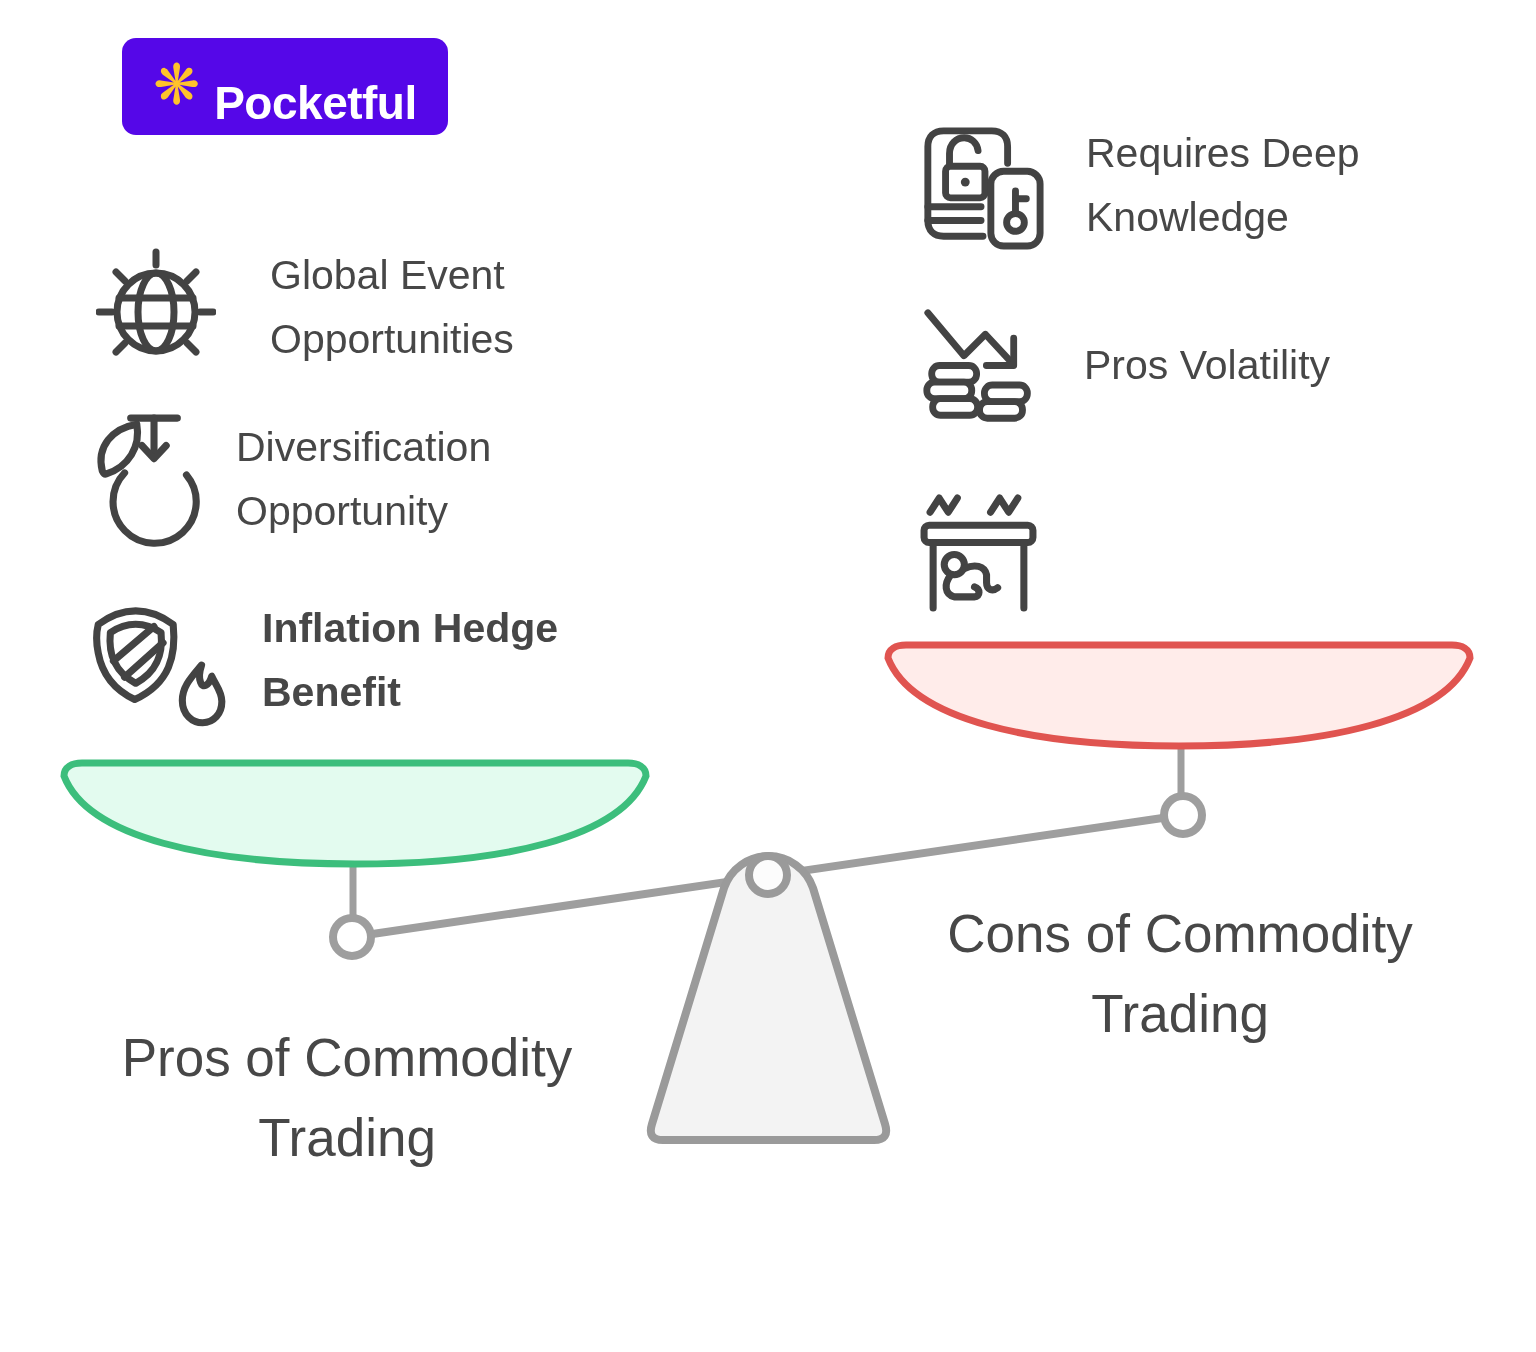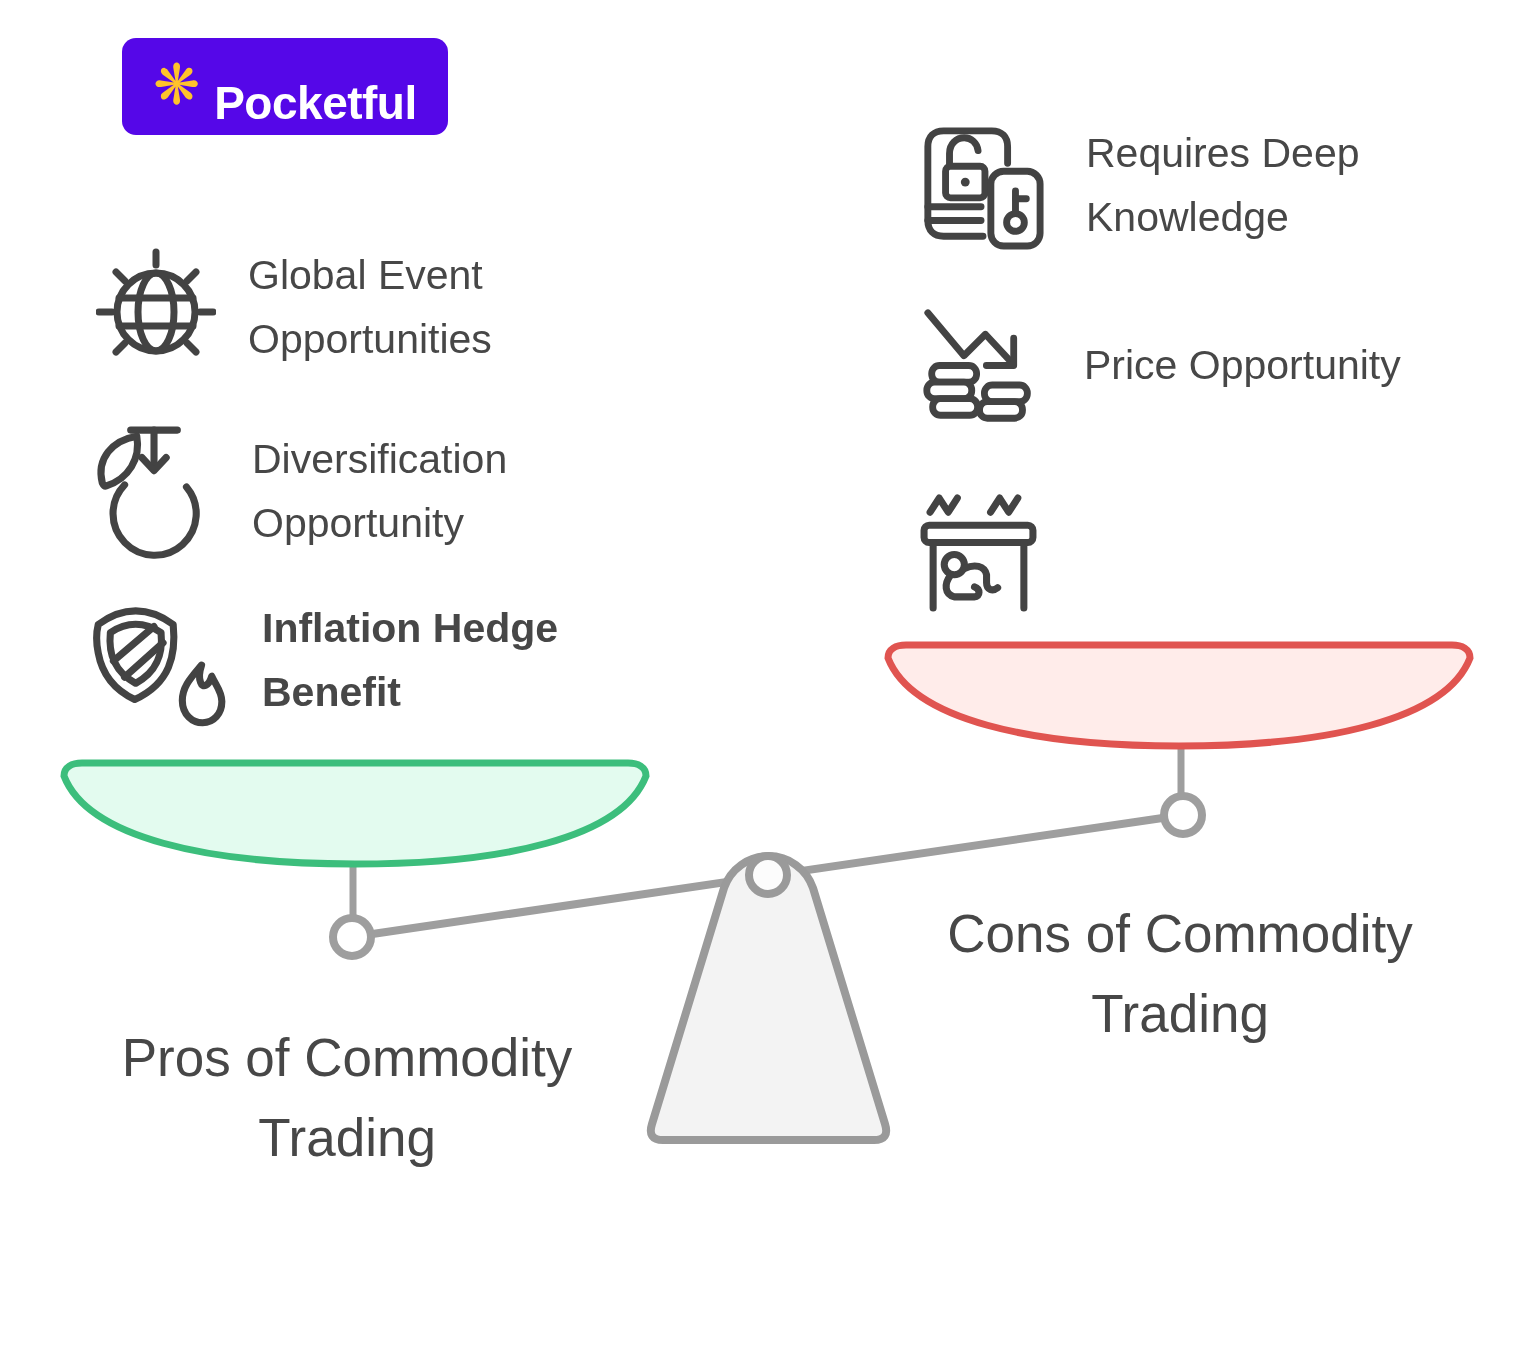--- a/index.html
+++ b/index.html
@@ -26,22 +26,22 @@
     color:#ffffff;font-size:46px;font-weight:700;letter-spacing:-0.5px;margin-top:33px;
   }
   
   .row{
     position:absolute;display:flex;align-items:center;
   }
   .row .ic{flex:0 0 auto;display:block;}
   .row .lbl{
     font-size:41px;line-height:1.56;white-space:pre-line;
   }
-  .r-pros1{left:96px; top:246px; height:124px; gap:32px;}
-  .r-pros2{left:90px; top:420px; height:144px; gap:36px;}
+  .r-pros1{left:96px; top:246px; height:124px; gap:54px;}
+  .r-pros2{left:90px; top:408px; height:144px; gap:20px;}
   .r-pros3{left:82px; top:592px; height:138px; gap:28px;font-weight:bold;}
   .r-cons1{left:918px; top:116px; height:140px; gap:40px;justify-content:space-between;}
   .r-cons2{left:920px; top:302px; height:128px; gap:42px;}
   .r-cons3{left:916px; top:486px; height:128px; gap:40px;}
   
   .scale-svg{position:absolute;left:0;top:0;}
   
   .pan-label{
     position:absolute;width:520px;text-align:center;
     font-size:53px;line-height:1.5;white-space:pre-line;
@@ -143,21 +143,21 @@
     <div class="row r-cons2">
       <svg class="ic" width="122" height="122" viewBox="0 0 125 125" fill="none" stroke-width="7" stroke-linecap="round" stroke-linejoin="round" stroke="#434343">
         <polyline points="8,8 45,52 67,30 94,59"></polyline>
         <polyline points="96,34 96,62 68,62"></polyline>
         <rect x="12" y="62" width="46" height="17" rx="8" fill="#ffffff"></rect>
         <rect x="7" y="79" width="46" height="17" rx="8" fill="#ffffff"></rect>
         <rect x="13" y="96" width="46" height="17" rx="8" fill="#ffffff"></rect>
         <rect x="66" y="82" width="44" height="17" rx="8" fill="#ffffff"></rect>
         <rect x="61" y="99" width="44" height="17" rx="8" fill="#ffffff"></rect>
       </svg>
-      <div class="lbl">Price Opportunity</div>
+      <div class="lbl">Pros Volatility</div>
     </div>
 
     <div class="row r-cons3">
       <svg class="ic" width="126" height="126" viewBox="0 0 125 125" fill="none" stroke-width="7" stroke-linecap="round" stroke-linejoin="round" stroke="#434343">
         <polyline points="14,25 23,11 32,25 41,11"></polyline>
         <polyline points="74,25 83,11 92,25 101,11"></polyline>
         <rect x="8" y="38" width="108" height="17" rx="5" fill="#ffffff"></rect>
         <line x1="17" y1="55" x2="17" y2="120"></line>
         <line x1="107" y1="55" x2="107" y2="120"></line>
         <circle cx="38" cy="77" r="10"></circle>

